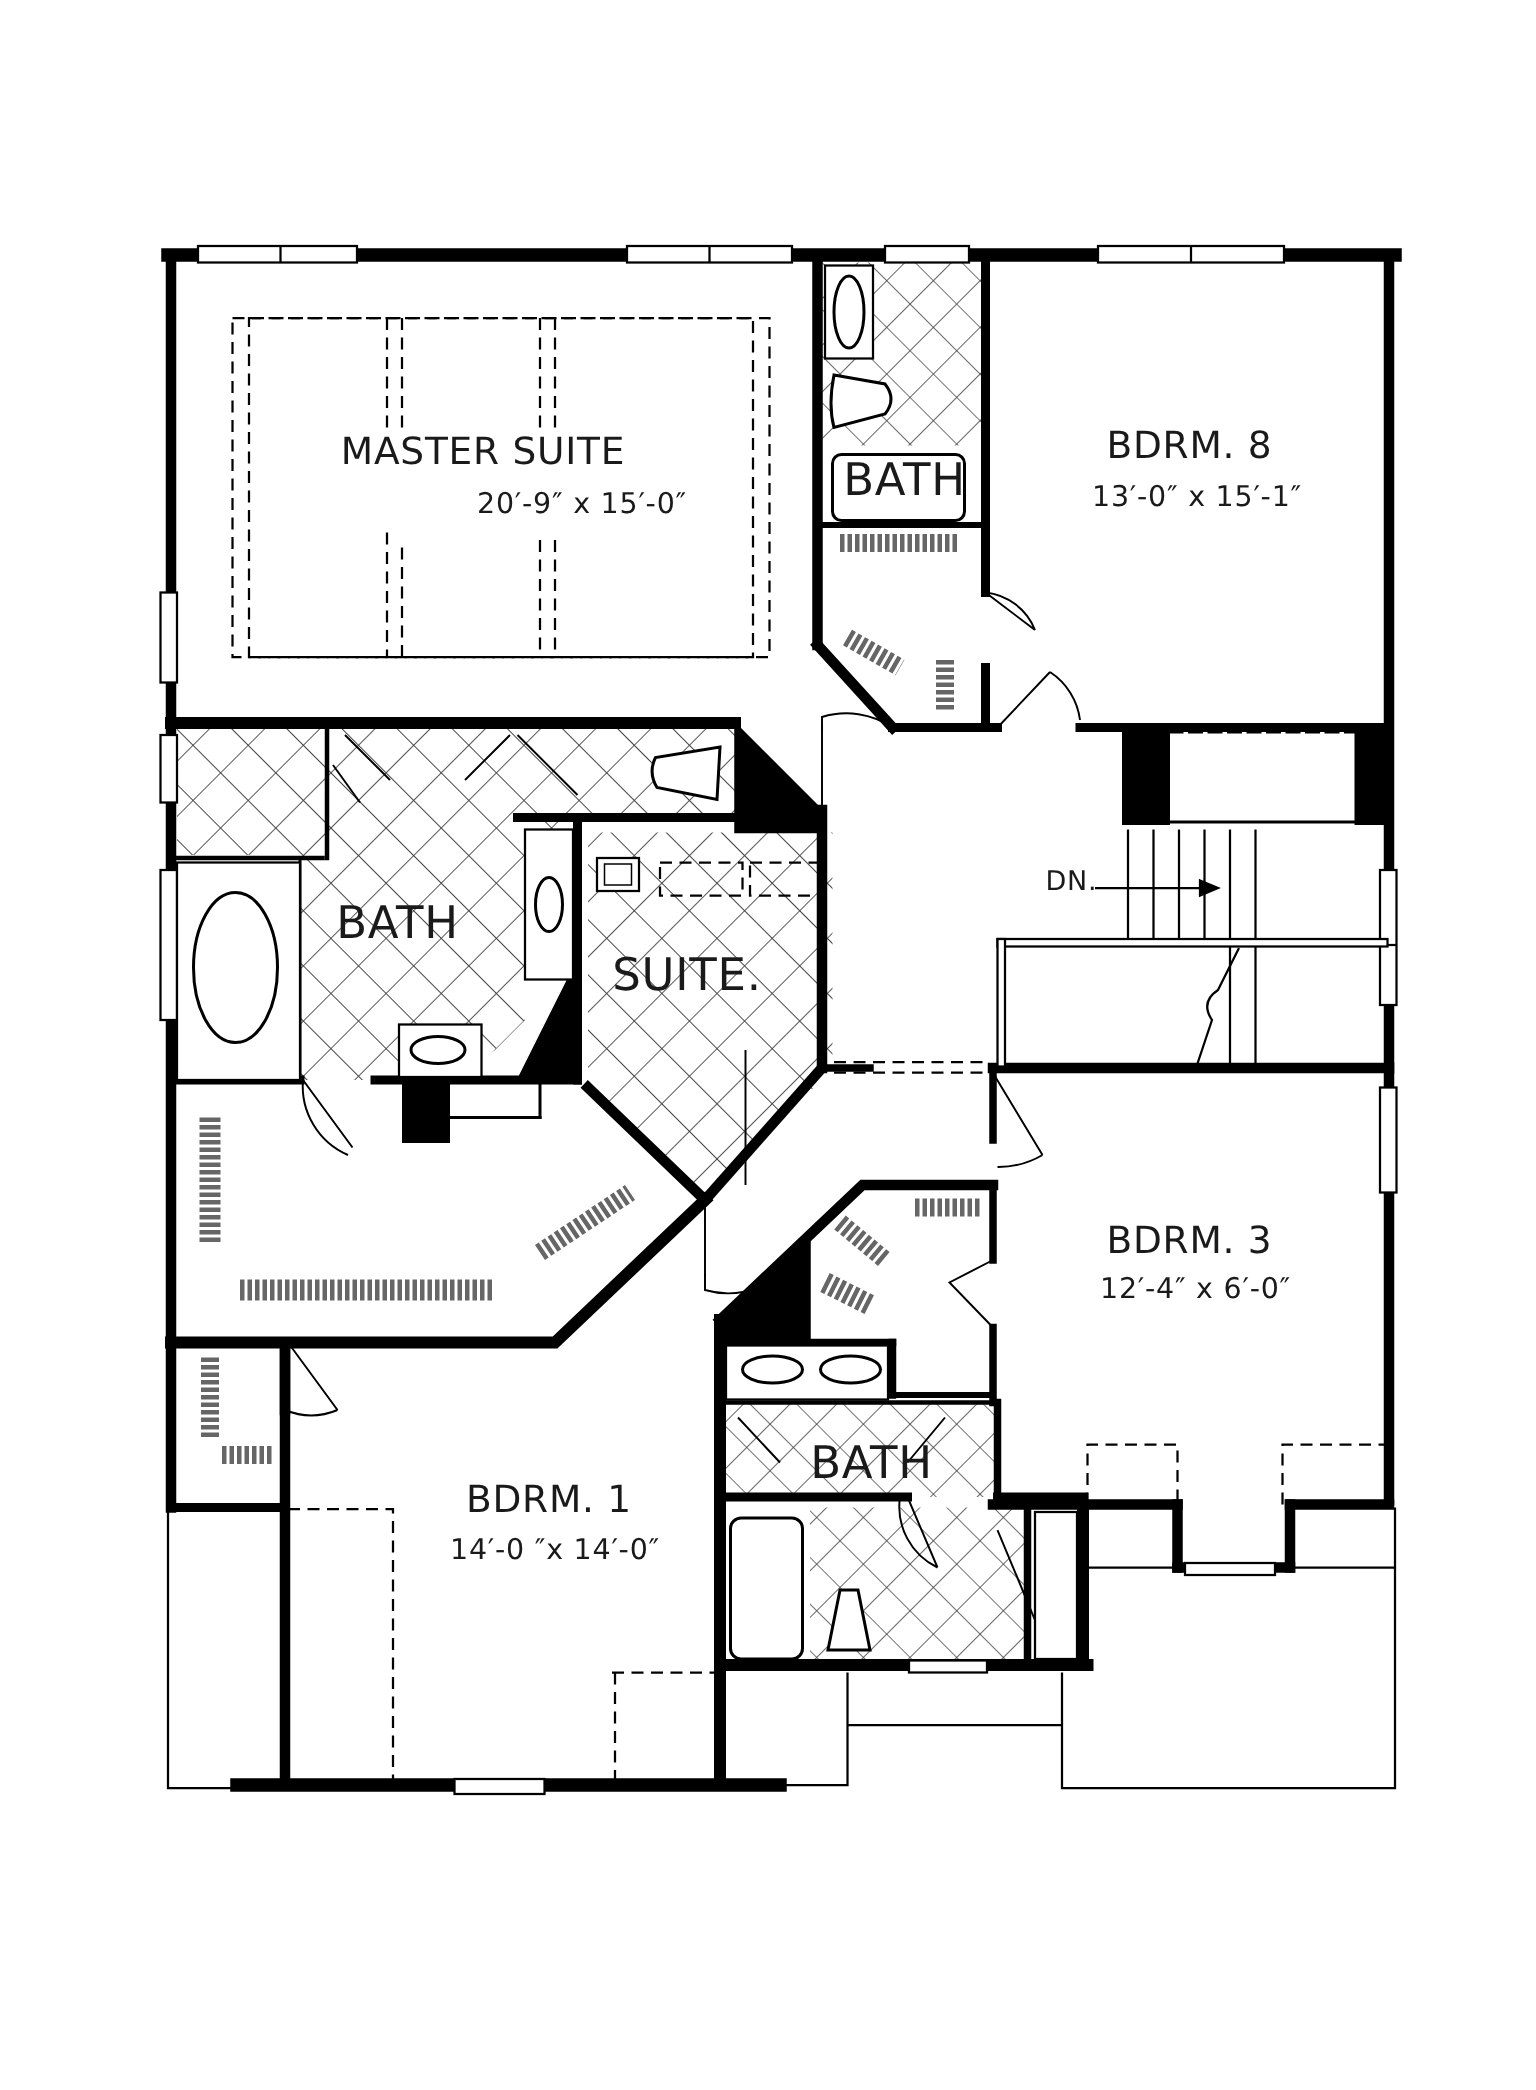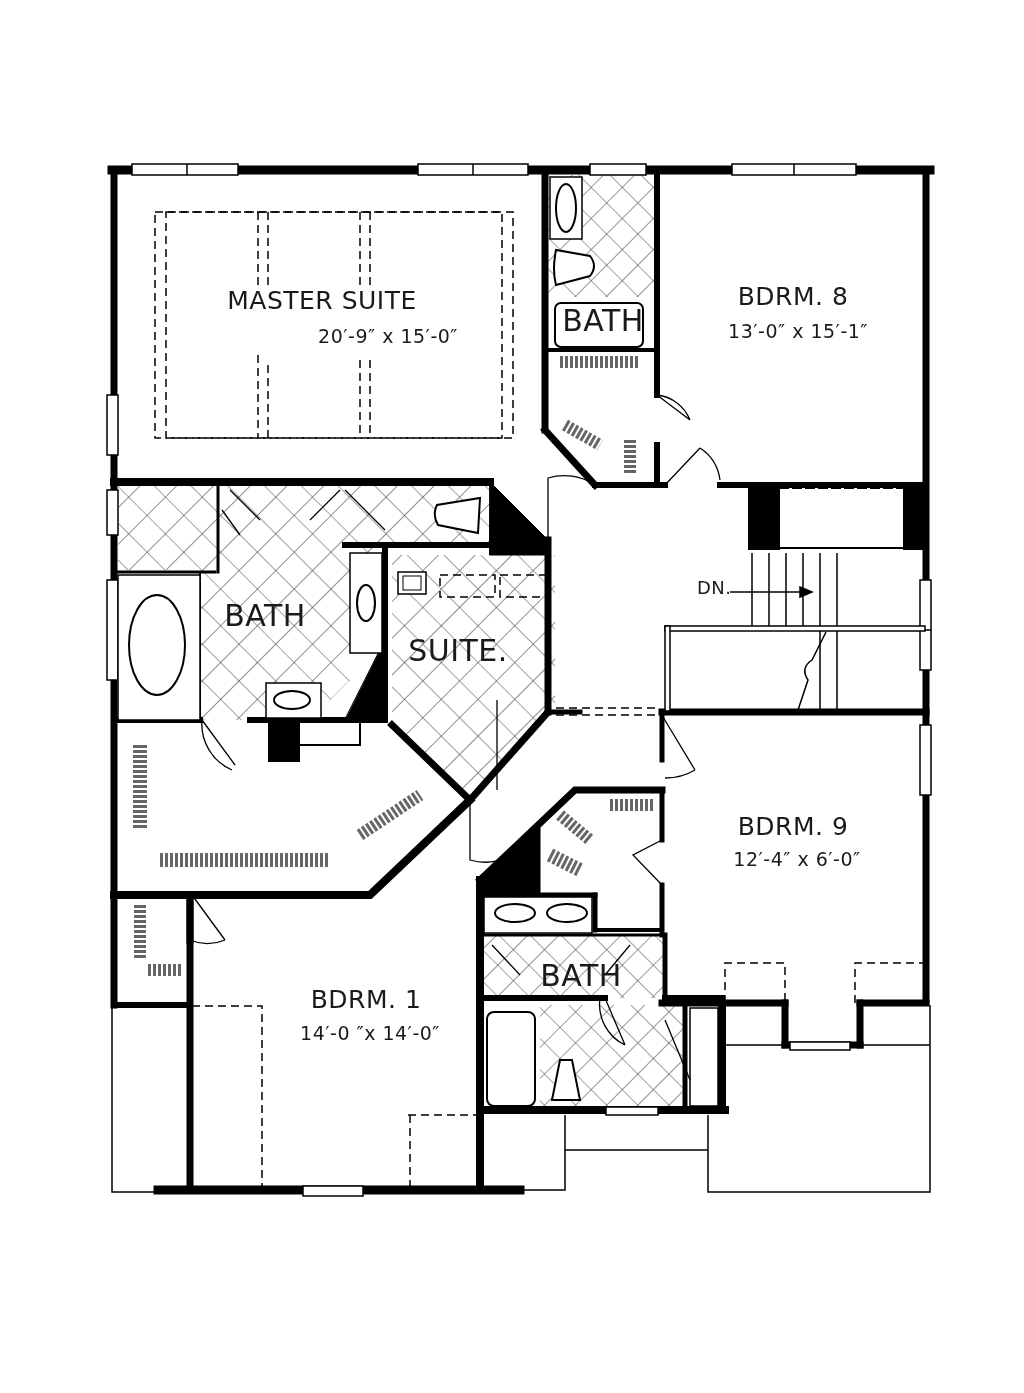--- a/index.html
+++ b/index.html
@@ -255,21 +255,21 @@
     <polygon points="800,587 812,592 800,597" fill="#000"></polygon>
   </g>
 </svg>
 
 <div class="lbl room-name center" style="left:322px; top:286px;">MASTER SUITE</div>
 <div class="lbl room-dim center" style="left:340px; top:325px;margin-left:48px;">20′-9″ x 15′-0″</div>
 
 <div class="lbl room-name center" style="left:793px; top:282px;">BDRM. 8</div>
 <div class="lbl room-dim center" style="left:798px; top:320px;">13′-0″ x 15′-1″</div>
 
-<div class="lbl room-name center" style="left:793px; top:812px;">BDRM. 9</div>
+<div class="lbl room-name center" style="left:793px; top:812px;">BDRM. 3</div>
 <div class="lbl room-dim center" style="left:797px; top:848px;">12′-4″ x 6′-0″</div>
 
 <div class="lbl room-name center" style="left:366px; top:985px;">BDRM. 1</div>
 <div class="lbl room-dim center" style="left:370px; top:1022px;">14′-0 ″x 14′-0″</div>
 
 <div class="lbl small center" style="left:603px; top:303px;">BATH</div>
 <div class="lbl small center" style="left:265px; top:598px;">BATH</div>
 <div class="lbl small center" style="left:458px; top:633px;">SUITE.</div>
 <div class="lbl small center" style="left:581px; top:958px;">BATH</div>
 

